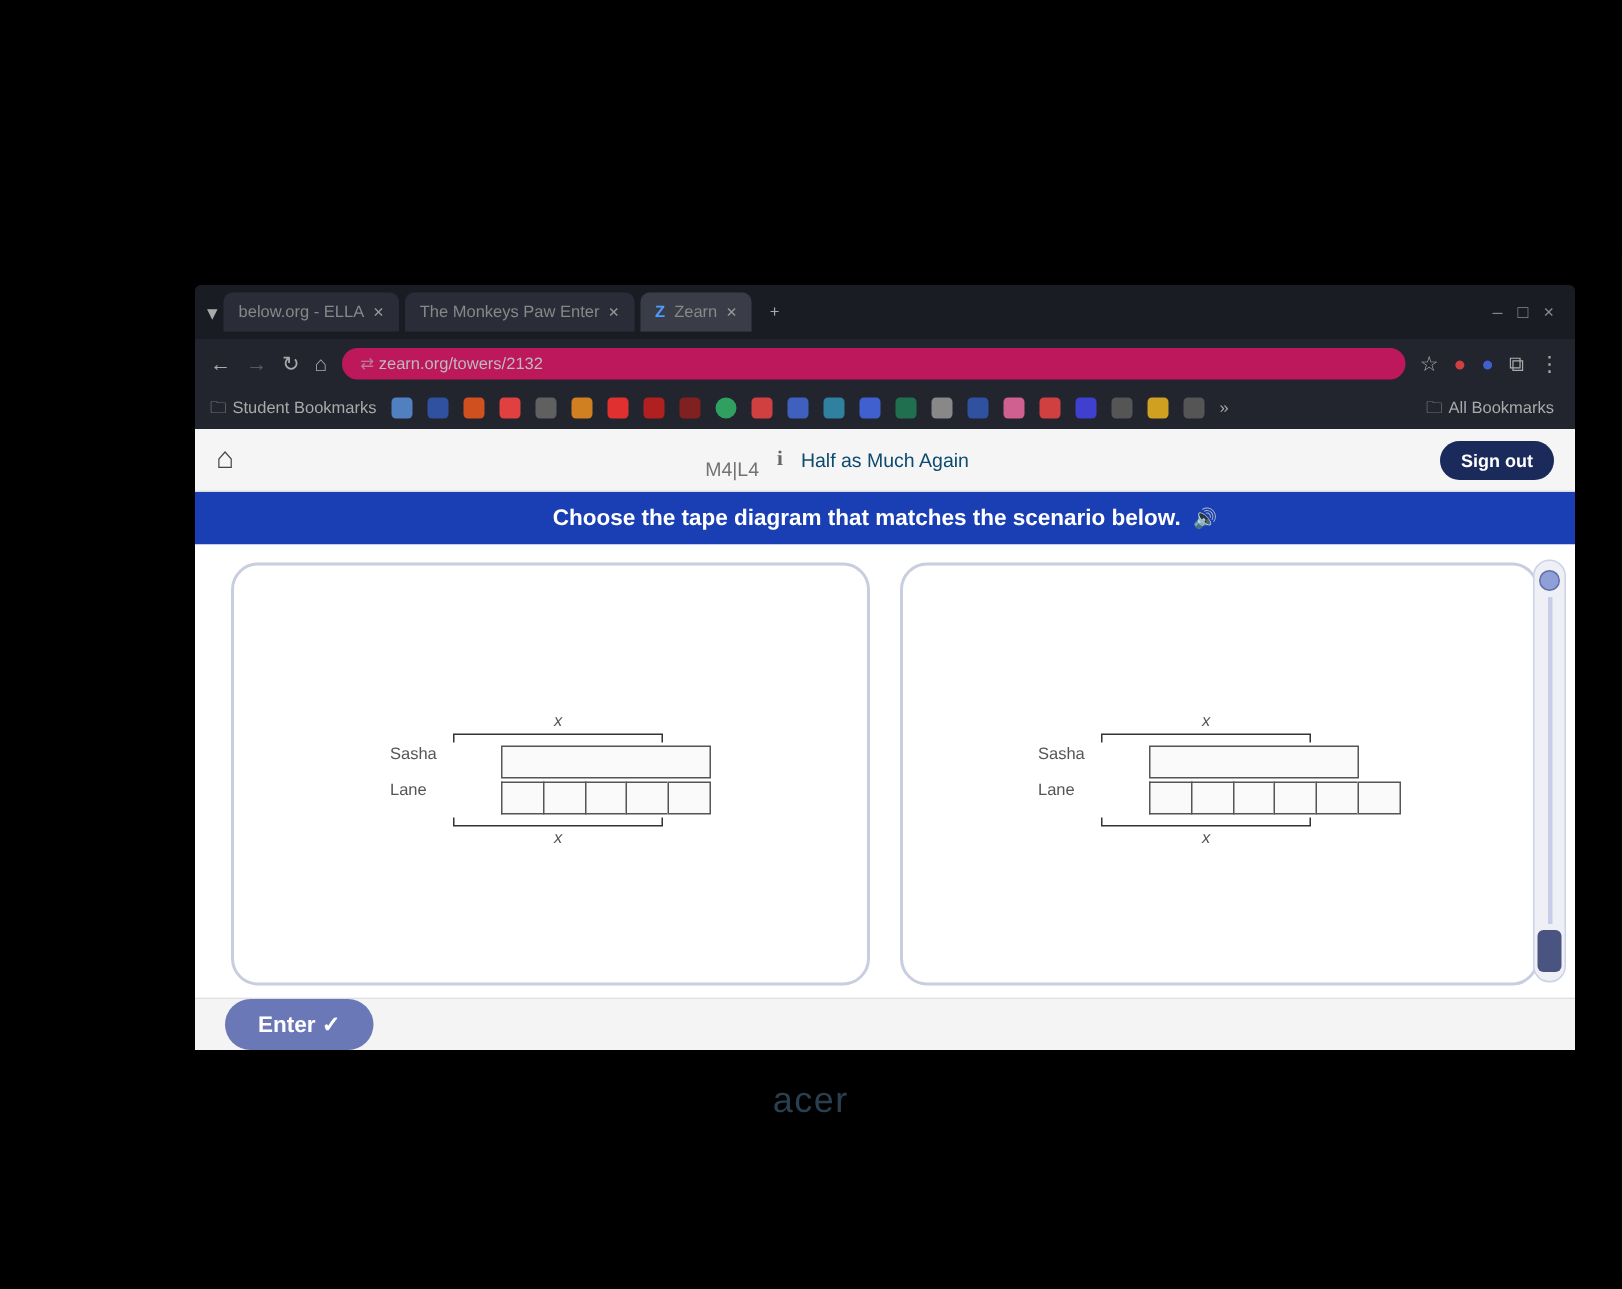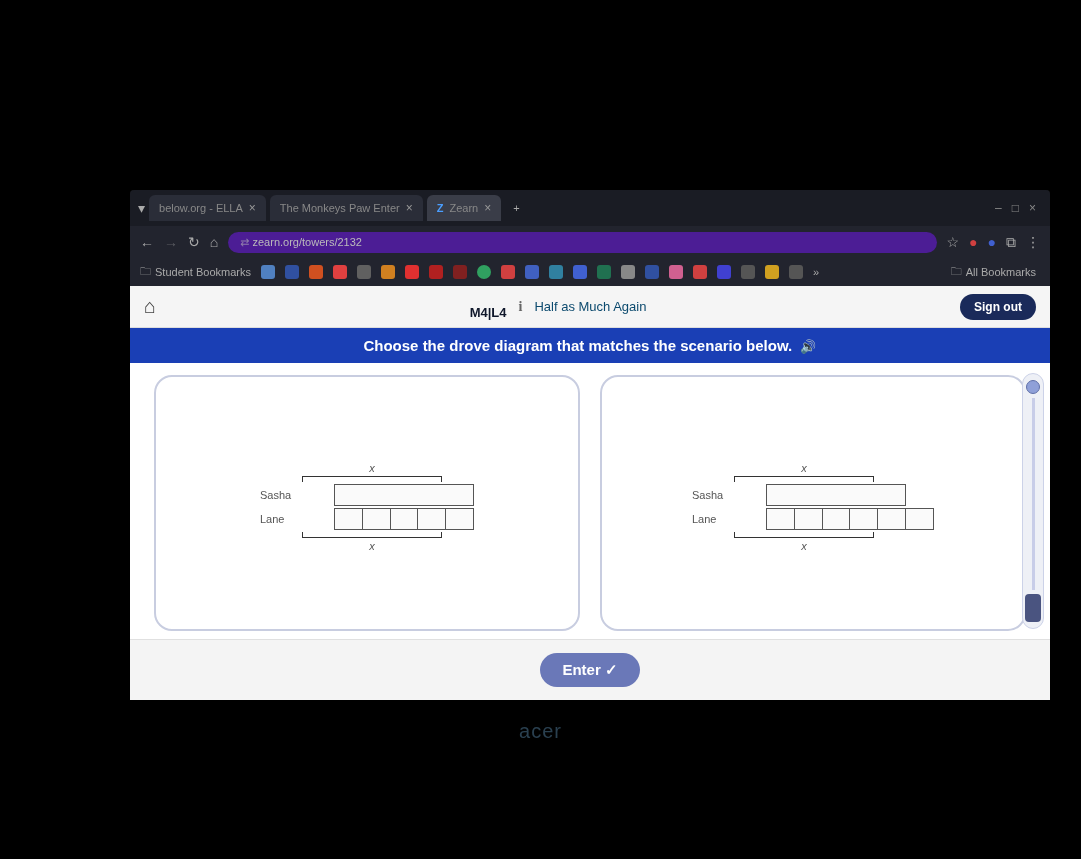--- a/index.html
+++ b/index.html
@@ -52,21 +52,21 @@
       background: #22242e;
       display: flex;
       align-items: center;
       padding: 0 10px;
       gap: 10px;
       color: #aaa;
       font-size: 12px;
     }
     .url-input {
       flex: 1;
-      background: #4c1d95;
+      background: #be185d;
       border-radius: 14px;
       padding: 4px 12px;
       color: #bbb;
       font-size: 11px;
     }
     .nav-icon { color: #aaa; cursor: pointer; font-size: 14px; }
     .bookmarks-bar {
       height: 28px;
       background: #22242e;
       display: flex;
@@ -96,22 +96,22 @@
       gap: 12px;
       border-bottom: 1px solid #ddd;
     }
     .home-icon {
       font-size: 20px;
       color: #444;
       cursor: pointer;
     }
     .lesson-label {
       font-size: 13px;
-      color: #0f172a;
-      font-weight: 700;
+      color: #737373;
+      font-weight: 400;
       margin-left: auto;
       margin-top: 12px;
     }
     .info-icon {
       font-size: 14px;
       color: #666;
       font-weight: bold;
       font-family: serif;
       cursor: pointer;
     }
@@ -190,21 +190,21 @@
       margin-bottom: 2px;
     }
     .diag-brace-top::before, .diag-brace-top::after {
       content: '';
       position: absolute;
       width: 1px; height: 5px; background: #333;
       top: 0;
     }
     .diag-brace-top::before { left: 0; }
     .diag-brace-top::after { right: 0; }
-    .diag-row { display: flex; align-items: center; margin: 2px 0; gap: 32px; }
+    .diag-row { display: flex; margin: 2px 0; gap: 32px; }
     .row-label { width: 42px; font-size: 11px; color: #555; text-align: left;}
     .bar {
       height: 22px;
       border: 1px solid #555;
       background: #fafafa;
     }
     .bar-seg {
       height: 22px;
       border: 1px solid #555;
       border-right: none;
@@ -246,42 +246,42 @@
       width: 14px; height: 14px; border-radius: 50%;
       background: #8fa0d8; border: 1px solid #6070a8;
     }
     .slider-track { flex: 1; width: 3px; background: #c8cde8; margin: 4px 0; }
     .slider-handle {
       width: 16px; height: 28px; background: #4a5480;
       border-radius: 4px;
     }
     .footer {
       background: #f4f4f4;
-      padding: 13px 20px;
-      display: flex;
-      justify-content: center;
+      padding: 0 20px;
+      display: flex;
+      justify-content: flex-start;
       border-top: 1px solid #e0e0e0;
     }
     .enter-btn {
       background: #6a78b8;
       color: #fff;
       border: none;
       border-radius: 18px;
       padding: 8px 22px;
       font-size: 15px;
       font-weight: 600;
       cursor: pointer;
     }
     .laptop-brand {
       position: absolute;
       left: 50%;
       transform: translateX(-50%);
       top: 720px;
       color: #2a4050;
-      font-size: 20px;
+      font-size: 24px;
       font-family: Arial;
       font-weight: 300;
       letter-spacing: 1px;
     }
     .zoom-logo { color: #4a9eff; font-weight: bold; }
   </style>
 </head>
 <body>
 
 <div class="screen">
@@ -362,21 +362,21 @@
   <div class="app">
     <div class="app-header">
       <span class="home-icon">⌂</span>
       <span class="lesson-label">M4|L4</span>
       <span class="info-icon">i</span>
       <span class="lesson-title">Half as Much Again</span>
       <button class="signout-btn">Sign out</button>
     </div>
 
     <div class="instruction-bar">
-      <span>Choose the drove diagram that matches the scenario below.</span>
+      <span>Choose the tape diagram that matches the scenario below.</span>
       <span class="sound-icon-white">🔊</span>
     </div>
 
 
     <div class="options-area">
 
       <div class="option">
         <div class="diagram">
           <div style="margin-left:42px;width:140px">
             <div class="diag-label-top">x</div>

